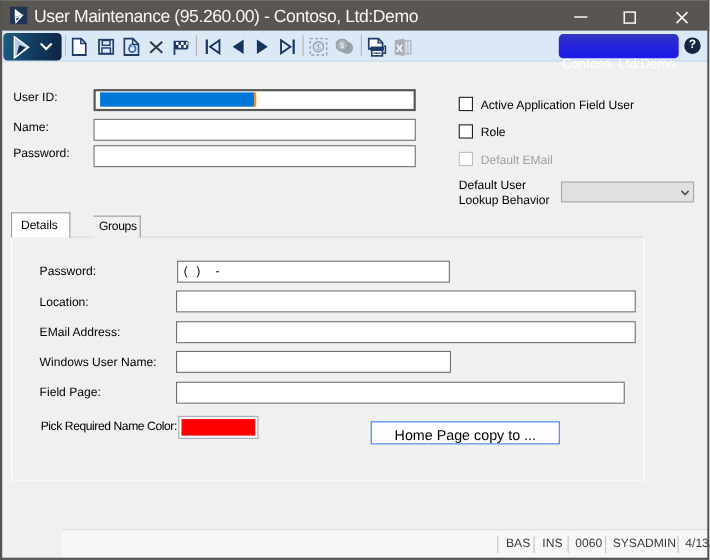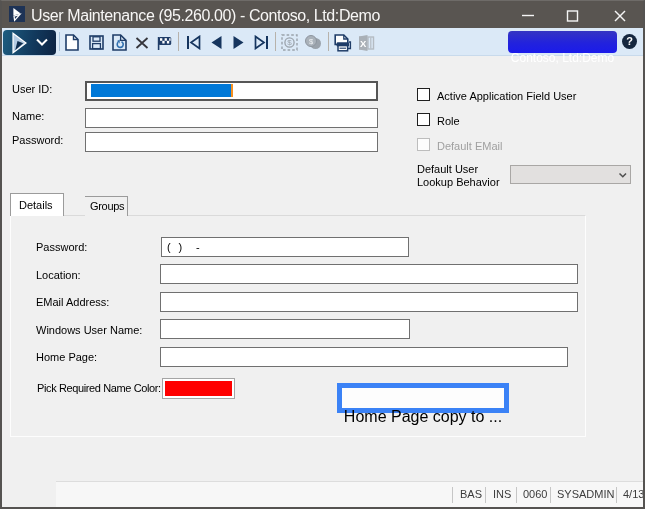--- a/index.html
+++ b/index.html
@@ -198,30 +198,30 @@
     <div class="lbl" style="left:8px;top:5px">Details</div>
   </div>
 <div id="tab2">
     <div class="lbl" style="left:5px;top:3px;letter-spacing:-0.3px">Groups</div>
   </div>
 
 <div class="lbl" style="left:36px;top:241px">Password:</div>
 <div class="lbl" style="left:36px;top:269px">Location:</div>
 <div class="lbl" style="left:36px;top:296px">EMail Address:</div>
 <div class="lbl" style="left:36px;top:324px">Windows User Name:</div>
-<div class="lbl" style="left:36px;top:351px">Home Page:</div>
+<div class="lbl" style="left:36px;top:351px">Field Page:</div>
 <div class="lbl" style="left:37px;top:382px;letter-spacing:-0.38px">Pick Required Name Color:</div>
 
 <div class="tbox" style="left:161px;top:237px;width:248px;height:20px">
   <div class="lbl" style="left:5px;top:3px">(</div>
   <div class="lbl" style="left:16.5px;top:3px">)</div>
   <div class="lbl" style="left:34px;top:3px">-</div>
 </div>
 <div class="tbox" style="left:160px;top:264px;width:418px;height:20px"></div>
 <div class="tbox" style="left:160px;top:292px;width:418px;height:20px"></div>
 <div class="tbox" style="left:160px;top:319px;width:250px;height:20px"></div>
 <div class="tbox" style="left:160px;top:347px;width:408px;height:20px"></div>
 <div class="abs" style="left:162px;top:378px;width:73px;height:21px;background:#fff;border:1px solid #a5a5a5;padding:2px">
     <div style="width:100%;height:100%;background:#ff0000"></div>
   </div>
-<div class="abs" style="left:337px;top:383px;width:172px;height:21px;background:#fdfdfd;border:5px solid #3b82f6;text-align:center;font-size:16px;padding-top:20px">Home Page copy to ...</div>
+<div class="abs" style="left:337px;top:383px;width:172px;height:21px;background:#fdfdfd;border:1px solid #3b82f6;text-align:center;font-size:13px;padding-top:4px">Home Page copy to ...</div>
 
 <div id="frame" style="z-index:50;pointer-events:none"></div>
 
 </body></html>

